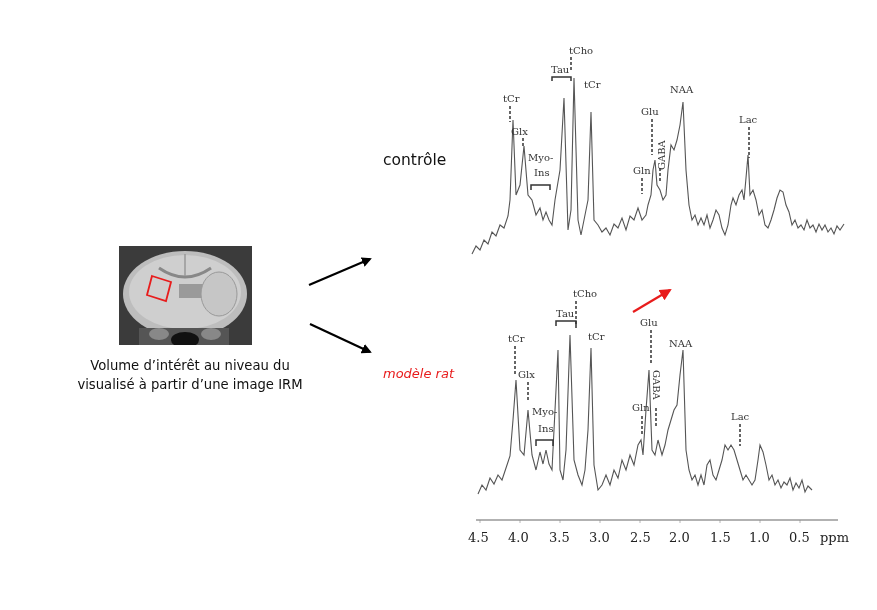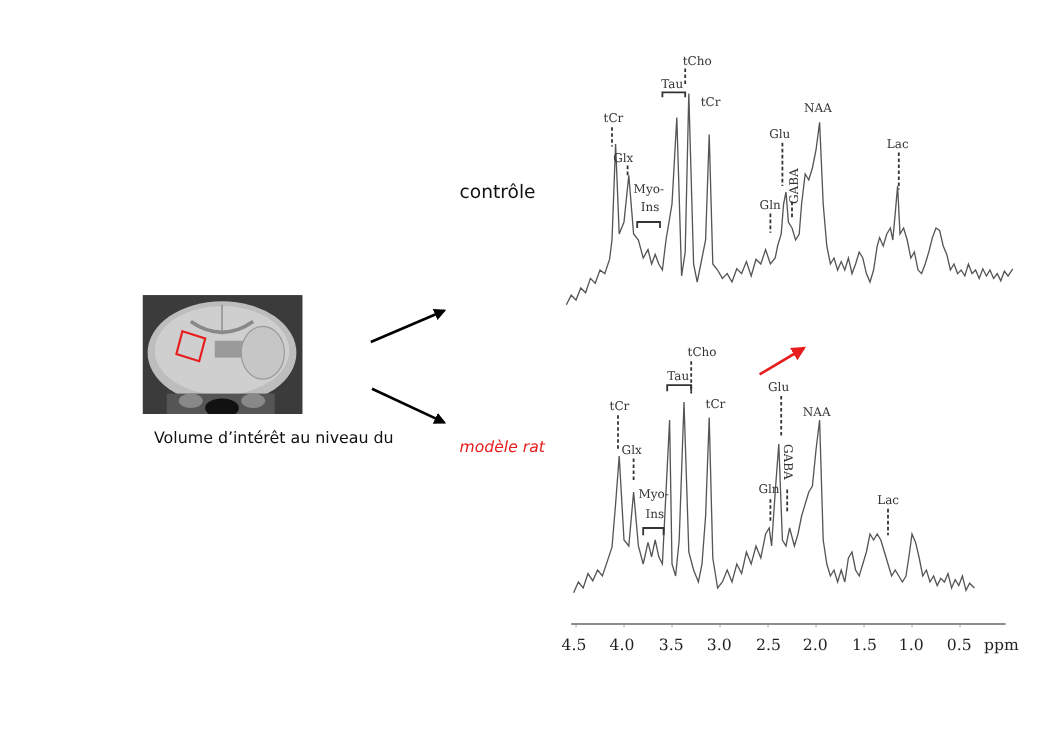--- a/index.html
+++ b/index.html
@@ -1,20 +1,20 @@
 <!DOCTYPE html>
 <html><head>
   <meta charset="utf-8">
   <style>
     html, body { margin: 0; padding: 0; background: #ffffff; }
     body { width: 877px; height: 610px; position: relative; overflow: hidden;
            font-family: "DejaVu Sans", sans-serif; color: #000; }
     .abs { position: absolute; }
     .mri { left: 119px; top: 246px; width: 133px; height: 99px; background: #2a2a2a; overflow: hidden; }
-    .caption { left: 52px; top: 356px; width: 276px; text-align: right; font-size: 13.2px; line-height: 19px; color: #111; }
+    .caption { left: 52px; top: 356px; width: 276px; text-align: center; font-size: 13.2px; line-height: 19px; color: #111; }
     .caption .red { color: #e81c1c; }
     .label-ctrl { left: 383px; top: 135px; font-size: 15.5px; color: #111; margin-top: 16px; }
     .label-pd { left: 383px; top: 362px; font-size: 13px; color: #e81c1c; line-height: 24px; font-style: italic; }
     svg text.spec { font-family: "DejaVu Serif", serif; font-size: 10px; fill: #333; }
     svg text.tick { font-family: "DejaVu Serif", serif; font-size: 13px; fill: #222; }
   </style>
 </head>
 <body>
 
 <div class="abs mri">
@@ -29,20 +29,21 @@
     <rect x="20" y="82" width="90" height="17" fill="#555"></rect>
     <ellipse cx="66" cy="94" rx="14" ry="8" fill="#111"></ellipse>
     <ellipse cx="40" cy="88" rx="10" ry="6" fill="#888"></ellipse>
     <ellipse cx="92" cy="88" rx="10" ry="6" fill="#888"></ellipse>
     <polygon points="33,30 52,36 47,55 28,49" fill="none" stroke="#e81c1c" stroke-width="1.8"></polygon>
   </svg>
 </div>
 
 <div class="abs caption">
   <div>Volume d’intérêt au niveau du</div>
+  <div>visualisé à partir d’une image IRM</div>
 </div>
 
 <svg class="abs" style="left:0;top:0" width="877" height="610">
   <defs>
     <marker id="ah" markerWidth="10" markerHeight="10" refX="8" refY="5" orient="auto" markerUnits="userSpaceOnUse">
       <path d="M0,0 L10,5 L0,10 Z" fill="#000"></path>
     </marker>
     <marker id="ahr" markerWidth="12" markerHeight="12" refX="10" refY="6" orient="auto" markerUnits="userSpaceOnUse">
       <path d="M0,0 L12,6 L0,12 Z" fill="#e81c1c"></path>
     </marker>

